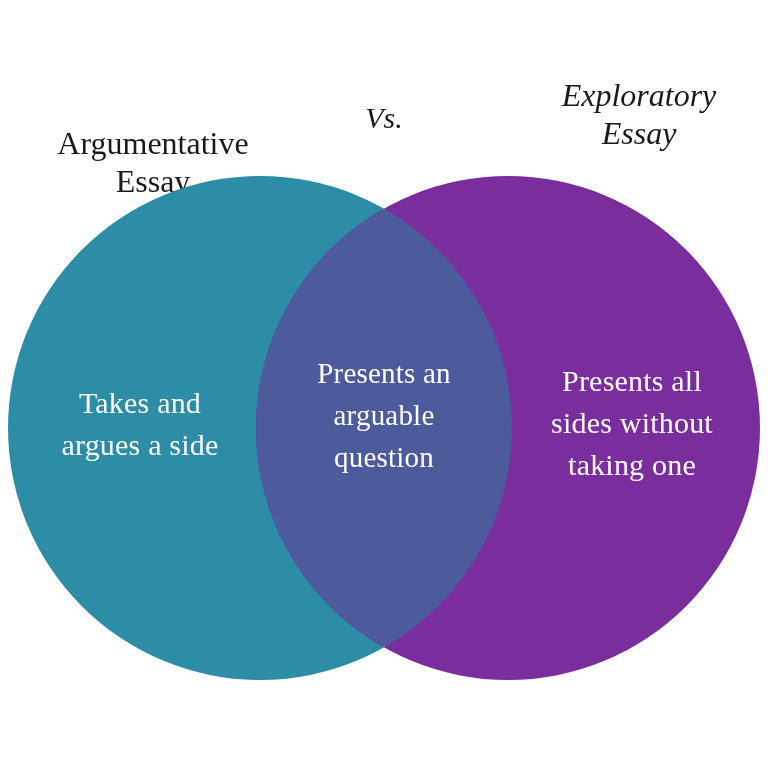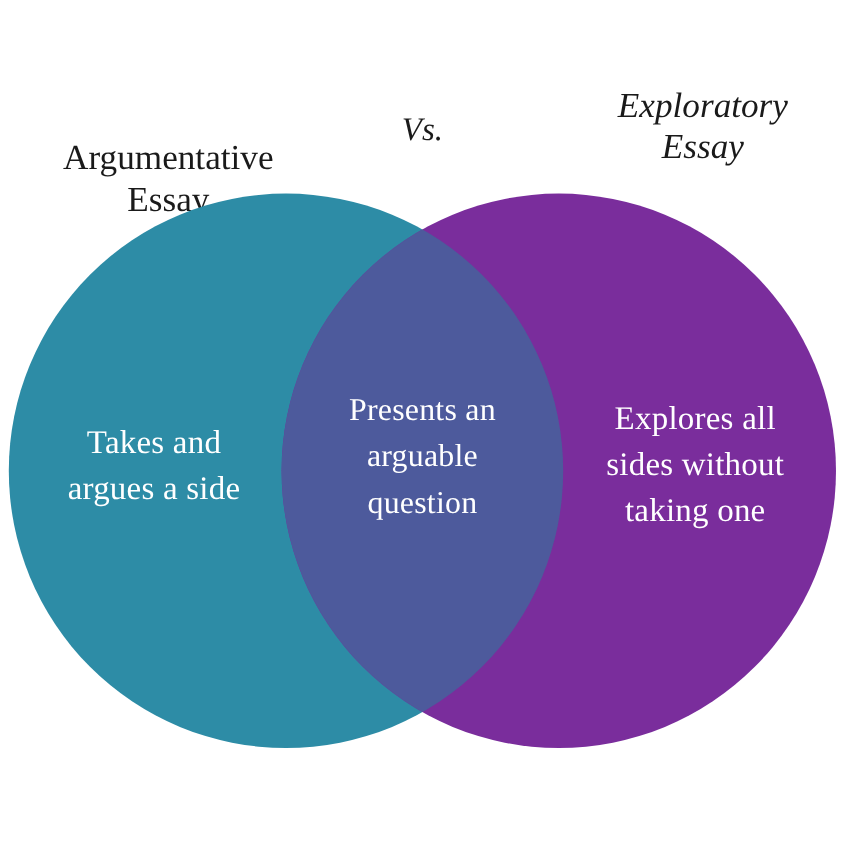--- a/index.html
+++ b/index.html
@@ -108,17 +108,17 @@
     <circle id="circle-lens" cx="508" cy="428" r="252" clip-path="url(#clip-left-circle)" fill="#4d5a9c"></circle>
   </svg>
 
   <div id="label-left" class="region-label" style="color: rgb(255, 255, 255);">Takes and
 argues a side</div>
 
   <div id="label-center" class="region-label" style="color: rgb(255, 255, 255);">Presents an
 arguable
 question</div>
 
-  <div id="label-right" class="region-label" style="color: rgb(255, 255, 255);">Explores all
+  <div id="label-right" class="region-label" style="color: rgb(255, 255, 255);">Presents all
 sides without
 taking one</div>
 
 </div>
 
 </body></html>

